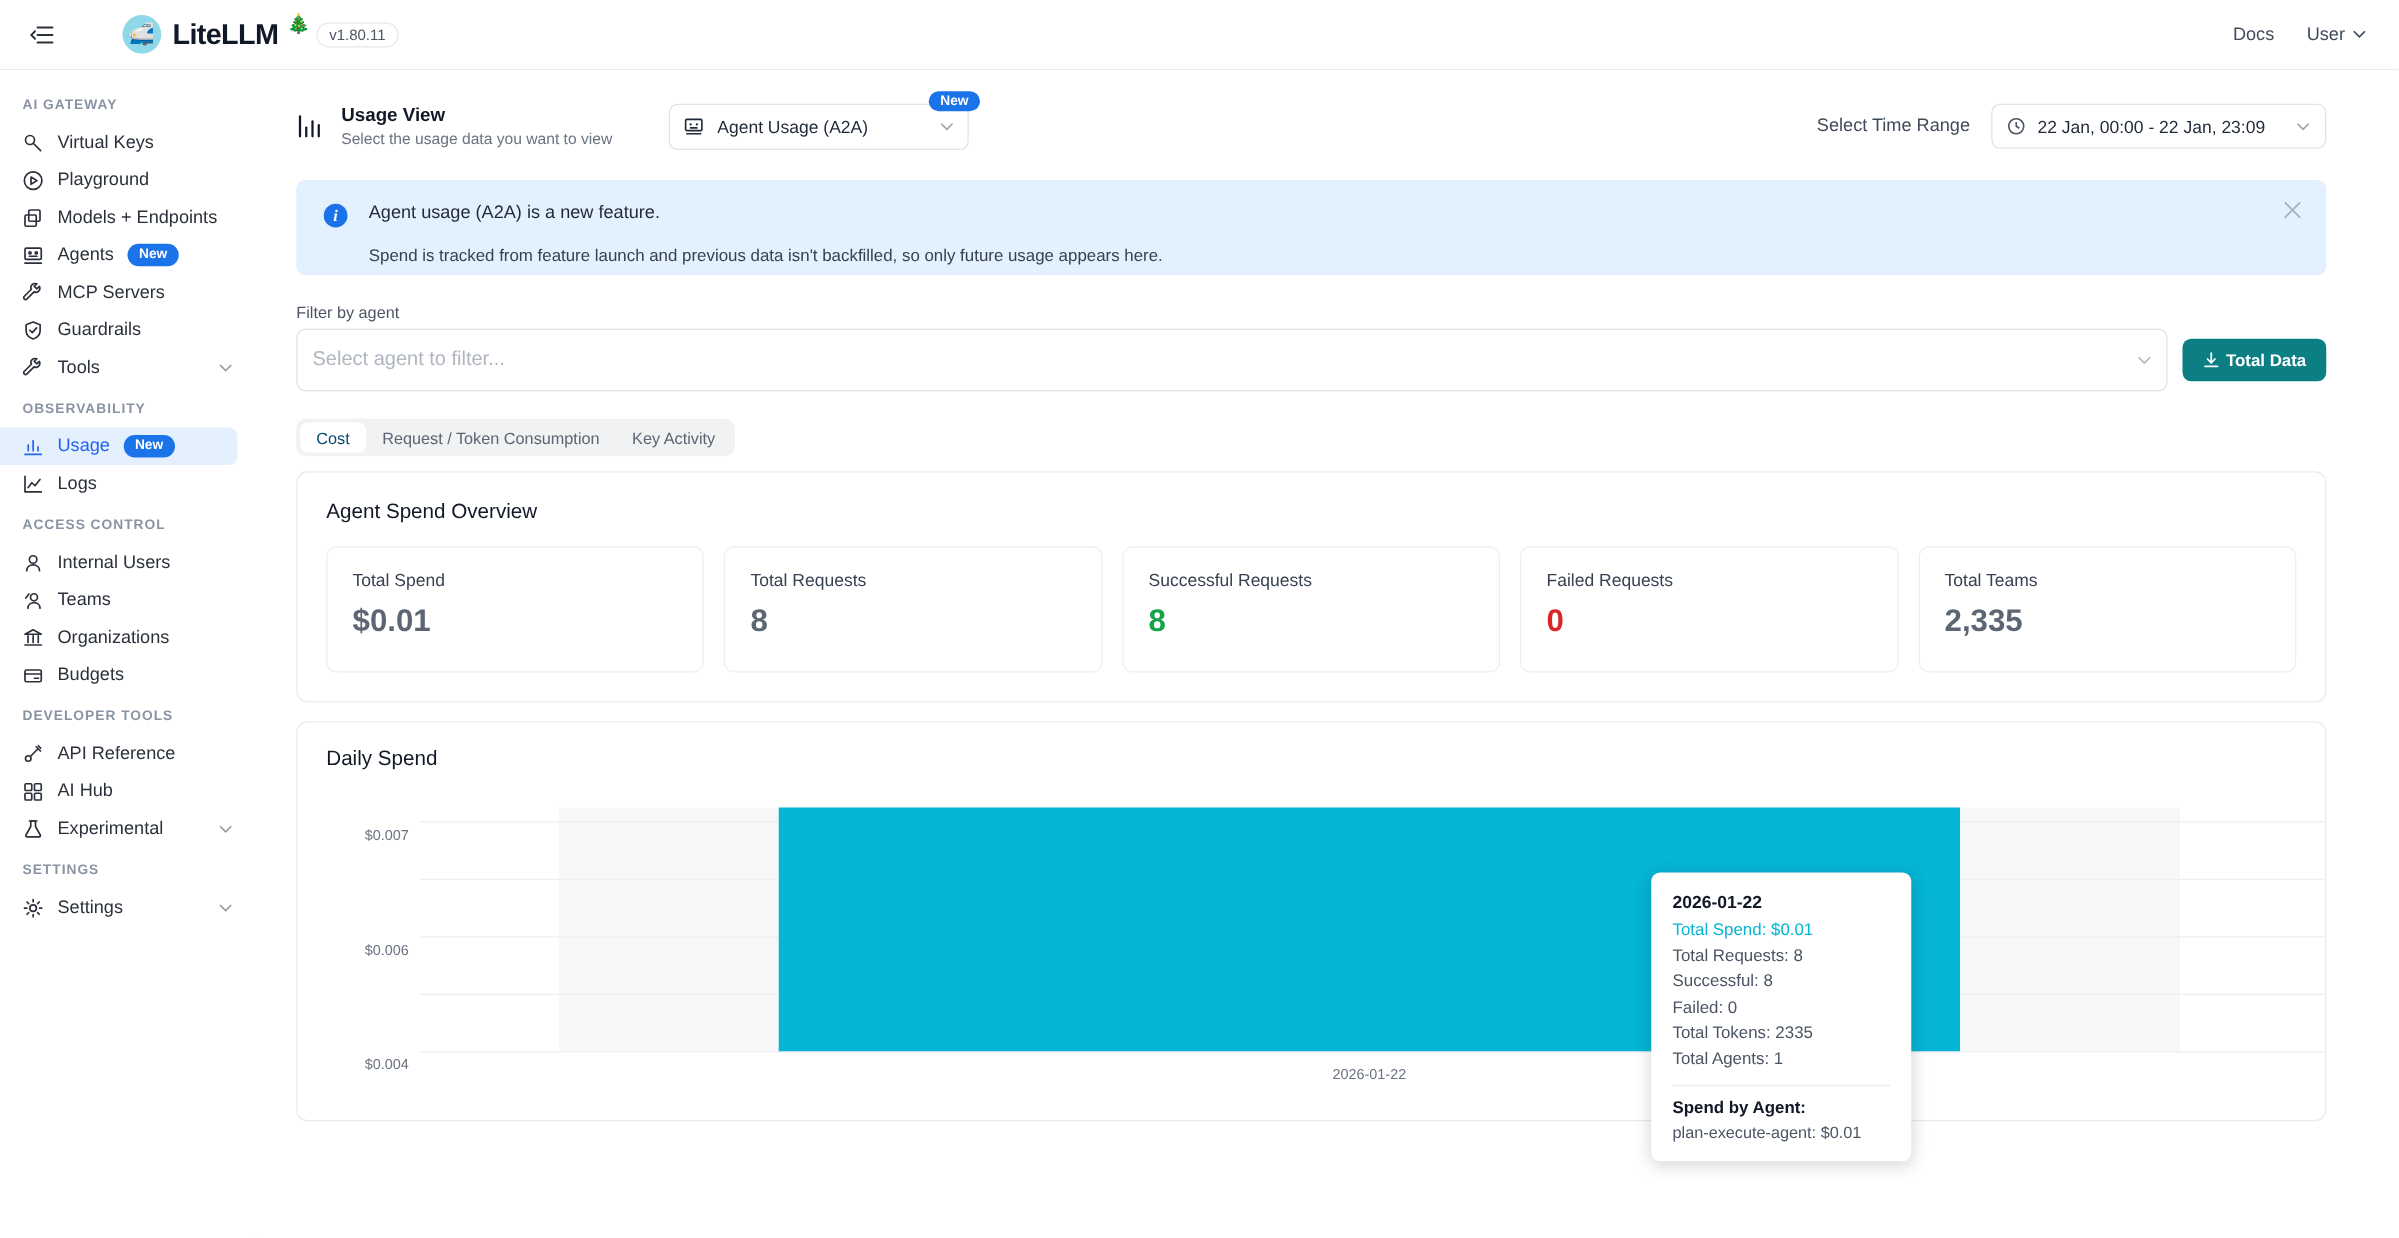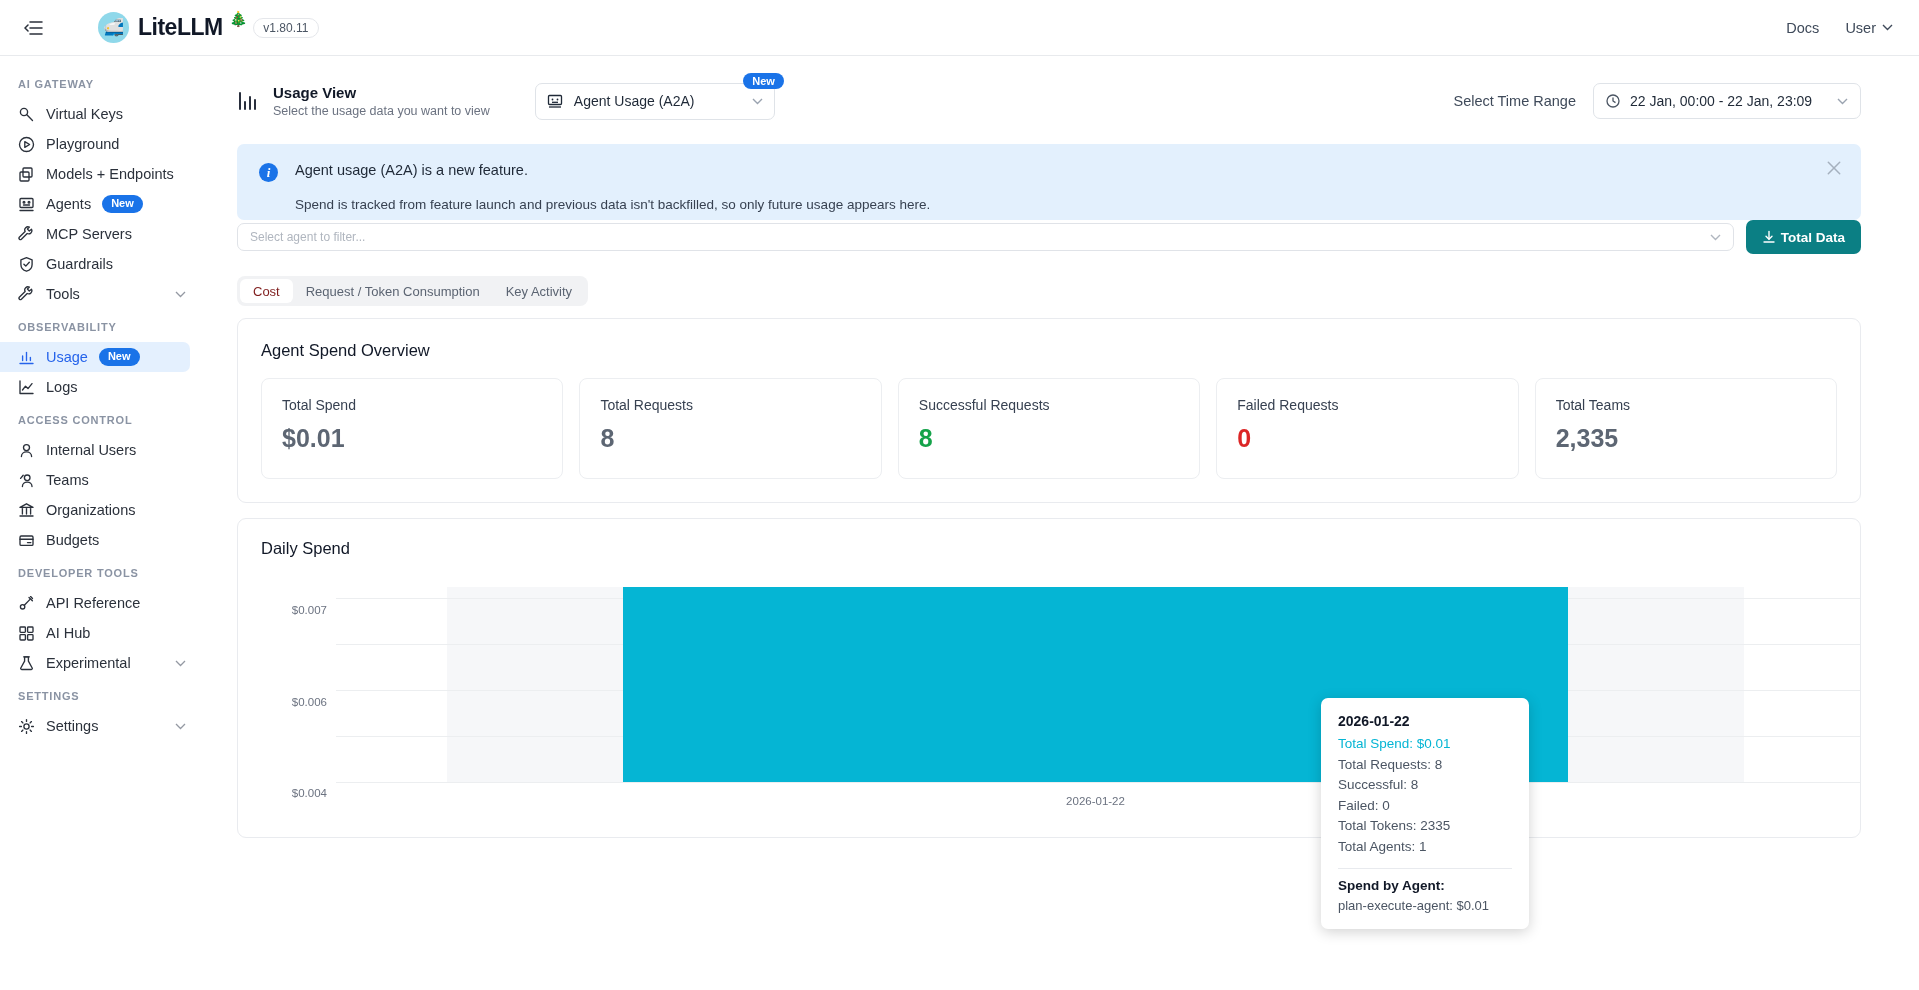--- a/index.html
+++ b/index.html
@@ -148,24 +148,24 @@
 
   
   .filter-label {
     margin: 22px 0 6px 45px; font-size: 13px; color: #4b5563;
   }
   .filter-row {
     display: flex; align-items: center; gap: 12px;
     margin: 0 45px 0 45px;
   }
   .agent-select {
-    flex: 1 1 auto; height: 28px;
+    flex: 1 1 auto; height: 50px;
     border: 1px solid #e0e3e8; border-radius: 7px; background: #fff;
     display: flex; align-items: center; padding: 0 12px;
-    font-size: 12px; color: #b0b6bf; cursor: text;
+    font-size: 16px; color: #b0b6bf; cursor: text;
   }
   .agent-select .as-chev { margin-left: auto; }
   .export-btn {
     flex: 0 0 auto; height: 34px;
     background: #0b7f84; color: #fff; border: none; border-radius: 7px;
     display: flex; align-items: center; gap: 5px;
     padding: 0 16px; font-size: 13.5px; font-weight: bold;
     cursor: pointer; font-family: "Liberation Sans", sans-serif;
   }
 
@@ -174,21 +174,21 @@
     display: inline-flex; align-items: center; gap: 0;
     margin: 22px 0 0 45px;
     background: #f1f2f4; border-radius: 8px; padding: 3px;
     height: 30px;
   }
   .tab {
     font-size: 13px; color: #5b6472; padding: 0 13px;
     height: 24px; display: flex; align-items: center;
     border-radius: 6px; cursor: pointer; white-space: nowrap;
   }
-  .tab.active { background: #fff; color: #7f1d1d; font-weight: normal; }
+  .tab.active { background: #fff; color: #0c4a6e; font-weight: normal; }
 
   
   .panel {
     margin: 12px 45px 0 45px;
     border: 1px solid #e9ebef; border-radius: 9px; background: #fff;
   }
   .panel-title {
     font-size: 16.5px; color: #111827; padding: 22px 0 0 23px;
   }
   .cards {
@@ -488,20 +488,21 @@
       <div class="banner-title">Agent usage (A2A) is a new feature.</div>
     </div>
     <div class="banner-sub">Spend is tracked from feature launch and previous data isn't backfilled, so only future usage appears here.</div>
     <svg class="banner-close" viewBox="0 0 14 14" fill="none" stroke="#5b6472" stroke-width="1.3" stroke-linecap="round">
       <line x1="2" y1="2" x2="12" y2="12"></line>
         <line x1="12" y1="2" x2="2" y2="12"></line>
     </svg>
   </div>
 
   
+  <div class="filter-label">Filter by agent</div>
   <div class="filter-row">
     <div class="agent-select">
       <span>Select agent to filter...</span>
       <svg class="as-chev" width="11" height="7" viewBox="0 0 11 7" fill="none" stroke="#b0b6bf" stroke-width="1.4">
           <polyline points="1,1 5.5,5.5 10,1"></polyline>
         </svg>
     </div>
     <button class="export-btn">
       <svg width="14" height="14" viewBox="0 0 14 14" fill="none" stroke="#fff" stroke-width="1.4" stroke-linecap="round">
         <line x1="7" y1="1.5" x2="7" y2="9"></line>

